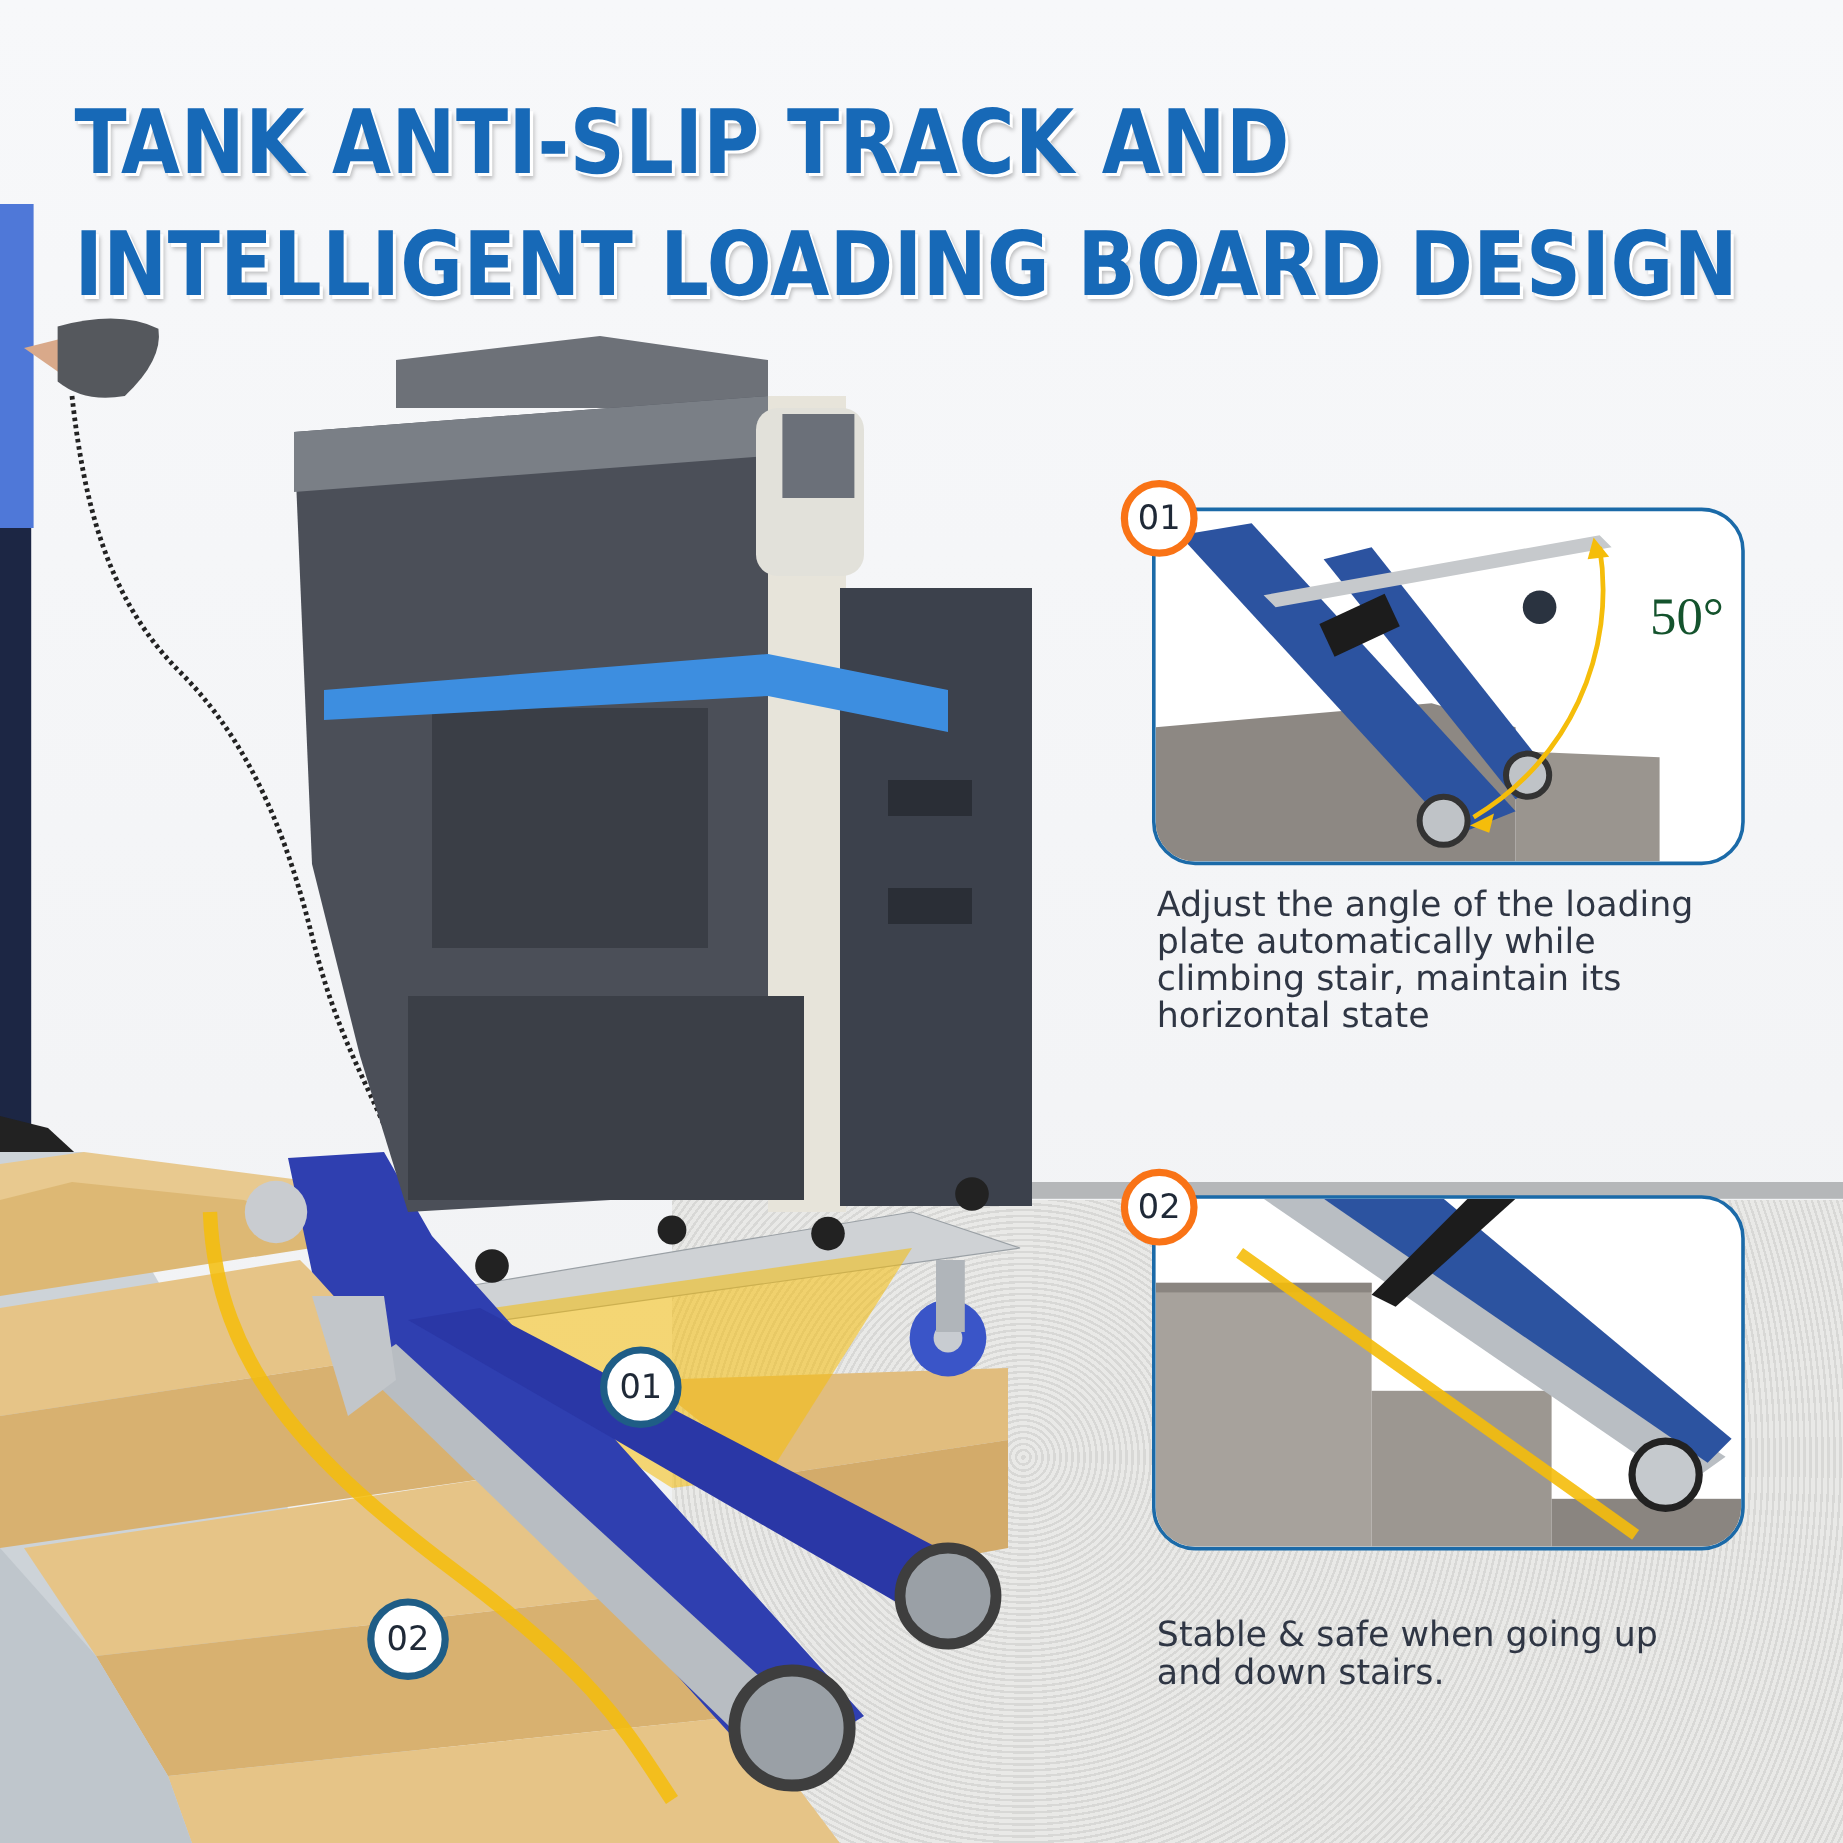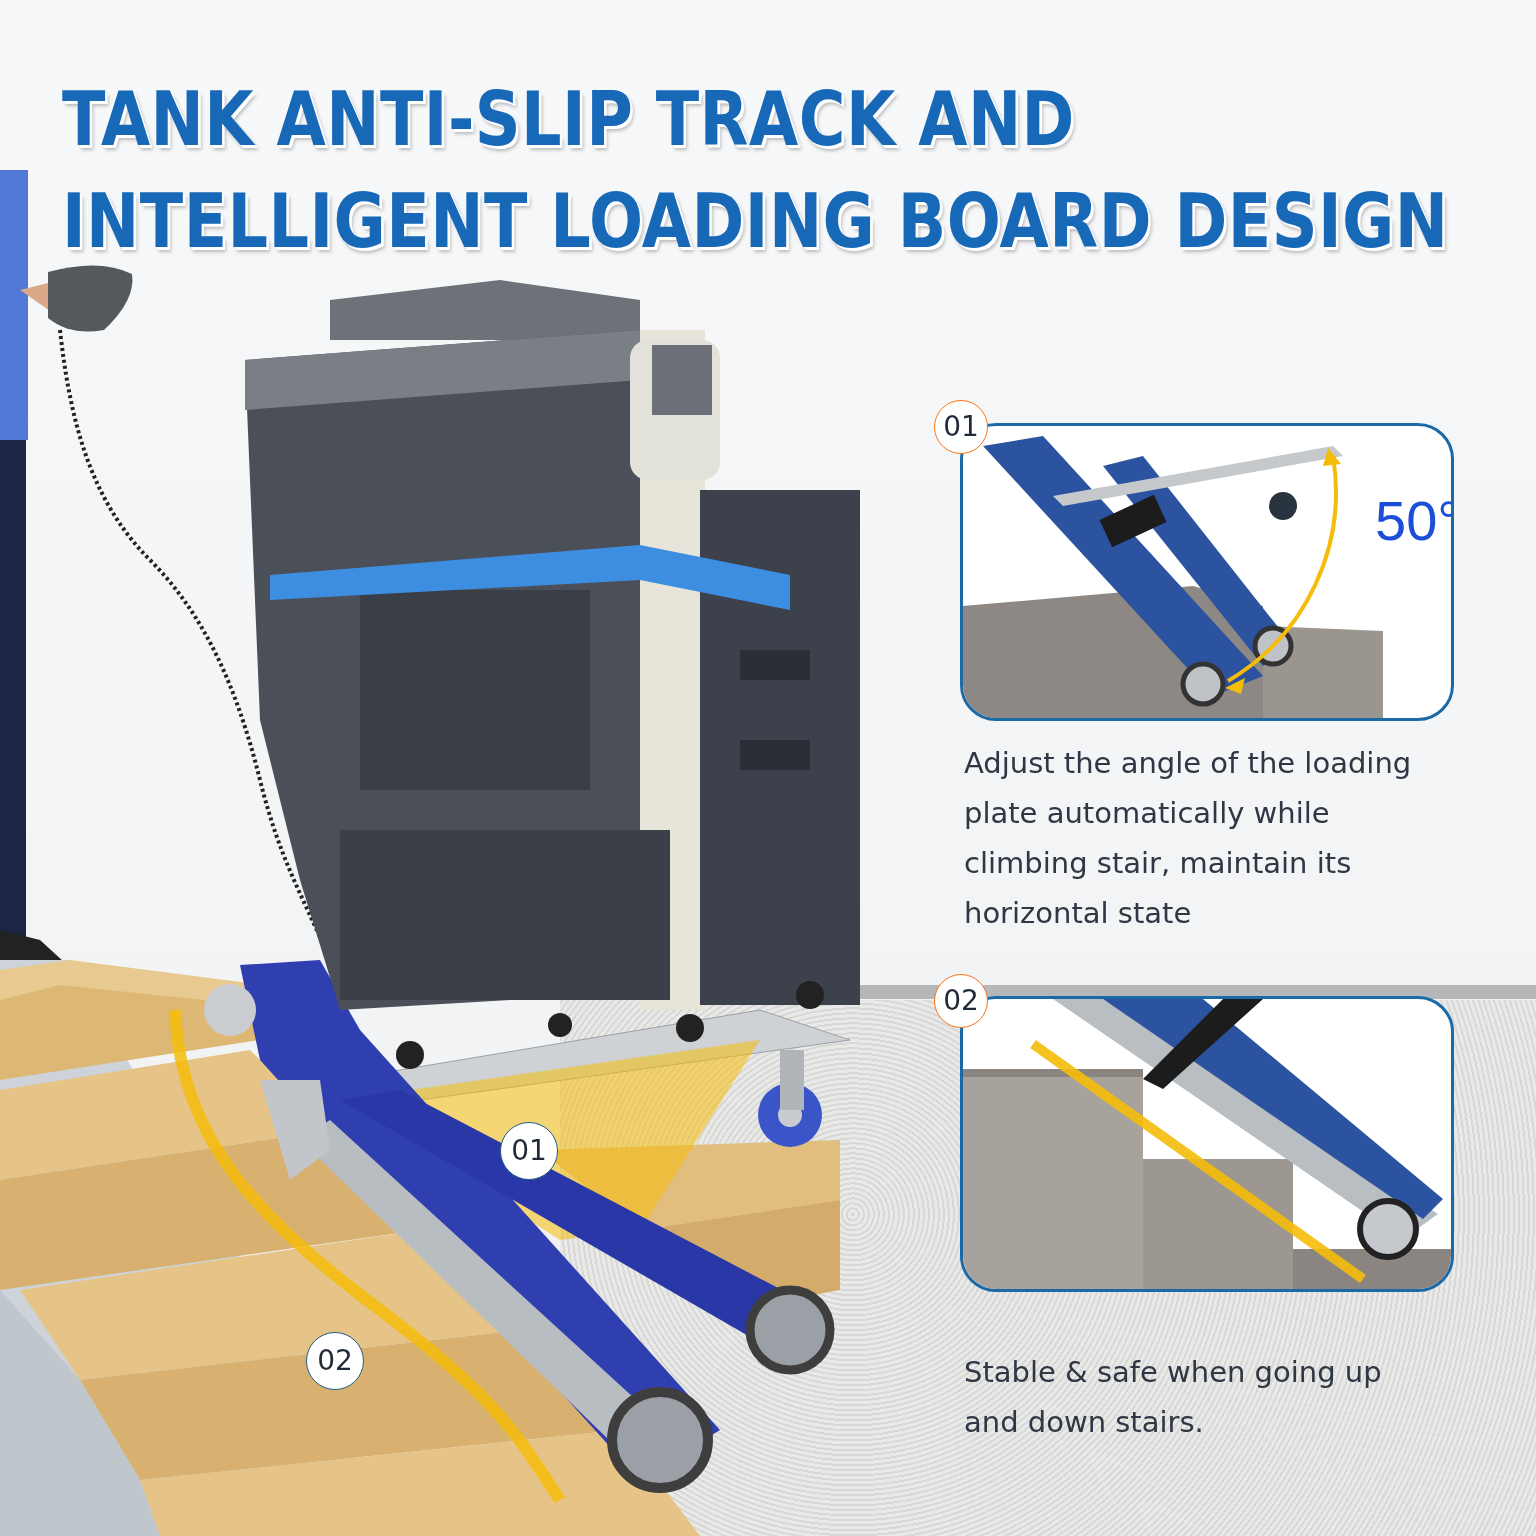--- a/index.html
+++ b/index.html
@@ -19,30 +19,30 @@
   .scene { position:absolute; left:0; top:0; width:1536px; height:1536px; }
   .floor { position:absolute; left:560px; top:1000px; width:976px; height:536px;
     background: repeating-radial-gradient(circle at 30% 40%, #d8d8d6 0 2px, #e9e9e7 2px 5px); }
   .baseboard { position:absolute; left:820px; top:985px; width:716px; height:14px; background:#b5b7b9; }
   .callout-box {
     position:absolute; border:3px solid #1b6aa8; border-radius:36px;
     background:#ffffff; overflow:hidden;
   }
   .badge {
     position:absolute; width:52px; height:52px; border-radius:50%;
-    border:1px solid #f97316; background:#ffffff; color:#1f2937;
+    border:6px solid #f97316; background:#ffffff; color:#1f2937;
     font-size:28px; line-height:52px; text-align:center;
     font-family:"DejaVu Sans", sans-serif; box-sizing:content-box;
   }
   .badge.small { width:56px; height:56px; line-height:56px; border-color:#1f5d86; }
   .desc {
     position:absolute; color:#2f3644; font-family:"DejaVu Sans", sans-serif;
-    font-size:29px; line-height:50px; margin:0;
+    font-size:29px; line-height:31px; margin:0;
   }
-  .angle-label { position:absolute; font-family:Liberation Sans, sans-serif; font-size:56px; color:#1d4ed8; }
+  .angle-label { position:absolute; font-family:Liberation Serif, serif; font-size:44px; color:#14532d; }
 </style>
 </head>
 <body>
 
 <h1 class="headline">
   <span>TANK ANTI-SLIP TRACK AND</span>
   <span>INTELLIGENT LOADING BOARD DESIGN</span>
 </h1>
 
 <div class="scene">

